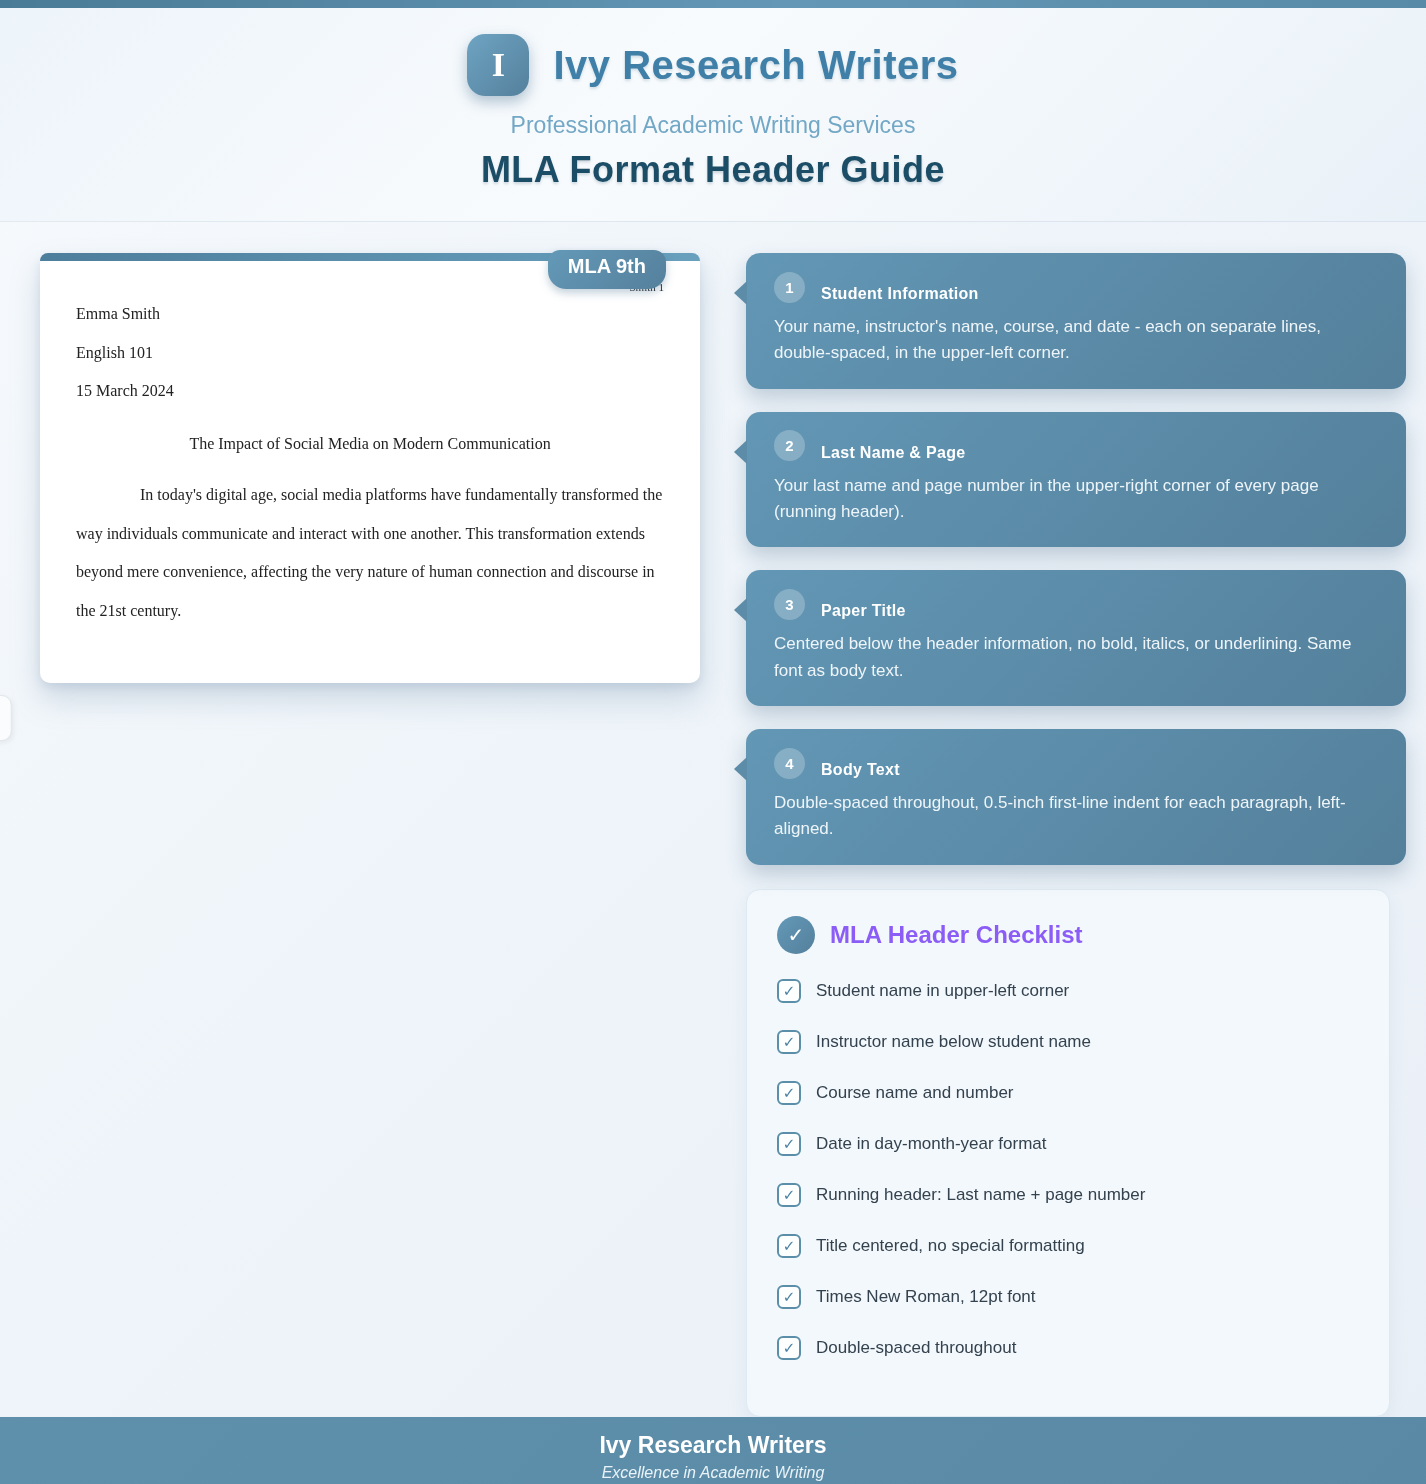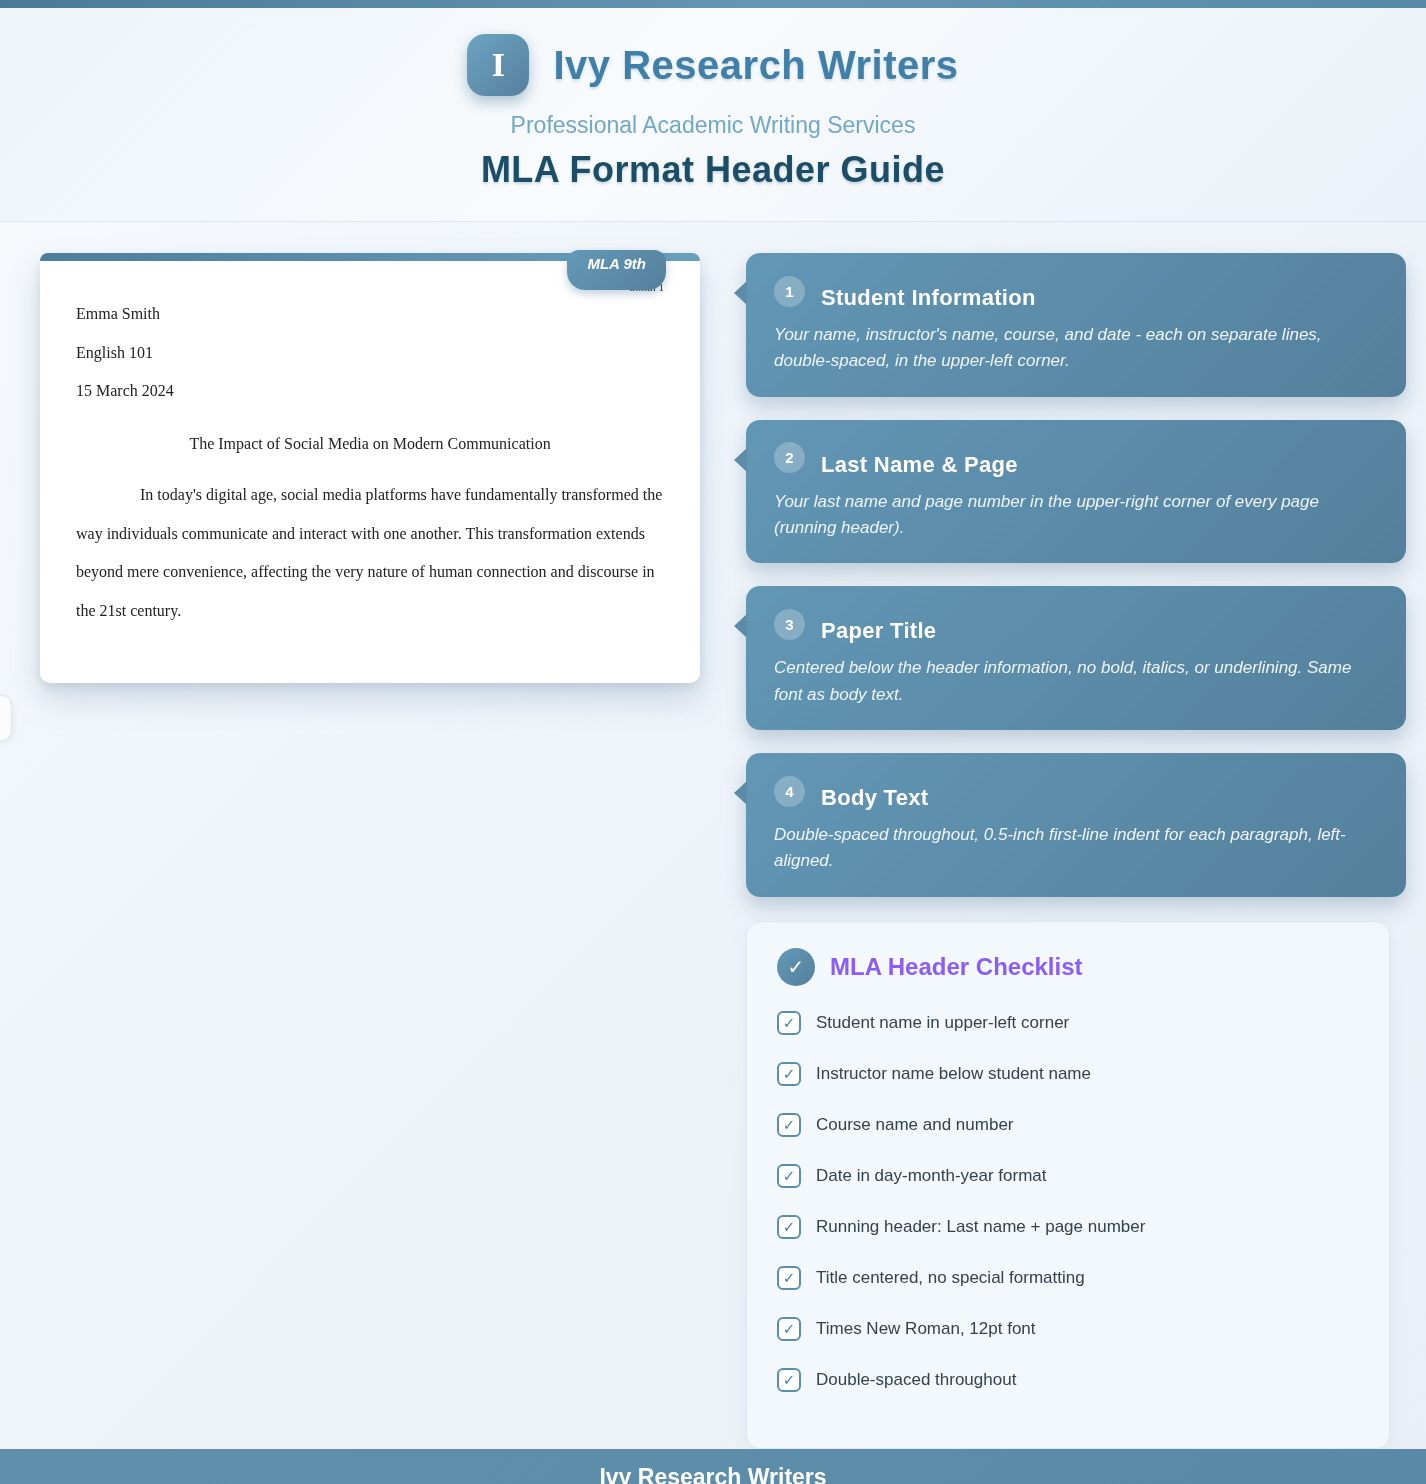--- a/index.html
+++ b/index.html
@@ -98,25 +98,24 @@
     background: linear-gradient(90deg, #4d7e9b, #68a0be);
   }
   .paper-badge {
     position: absolute;
     top: -3px;
     right: 34px;
     background: linear-gradient(135deg, #6399b7, #55809c);
     color: #ffffff;
     font-family: "Liberation Sans", "DejaVu Sans", sans-serif;
     font-weight: bold;
-    font-size: 15px;
-    padding: 5px 20px 18px;
+    font-size: 20px;
+    padding: 5px 20px 11px;
     border-radius: 12px 12px 18px 18px;
     box-shadow: 0 4px 9px rgba(80,120,150,0.35);
-    font-style: italic;
   }
   .running-header {
     text-align: right;
     font-size: 11px;
     margin-top: 4px;
     margin-bottom: 2px;
   }
   .paper-heading div { line-height: 2.42; }
   .paper-title {
     text-align: center;
@@ -158,31 +157,30 @@
     width: 31px; height: 31px;
     border-radius: 50%;
     background: rgba(255,255,255,0.24);
     display: flex; align-items: center; justify-content: center;
     font-size: 15px;
     font-weight: bold;
     color: #ffffff;
     flex: 0 0 auto;
   }
   .callout-title {
-    font-size: 22px;
+    font-size: 16px;
     font-weight: bold;
     letter-spacing: 0.3px;
     margin-top: 14px;
   }
   .callout-desc {
     margin-top: 11px;
     font-size: 17px;
     line-height: 1.55;
     color: #eef5f9;
-    font-style: italic;
   }
 
   
   .checklist-card {
     margin-top: 24px;
     margin-right: 16px;
     background: #f3f8fc;
     border: 1px solid #ddeaf3;
     border-radius: 14px;
     padding: 26px 30px 42px;

